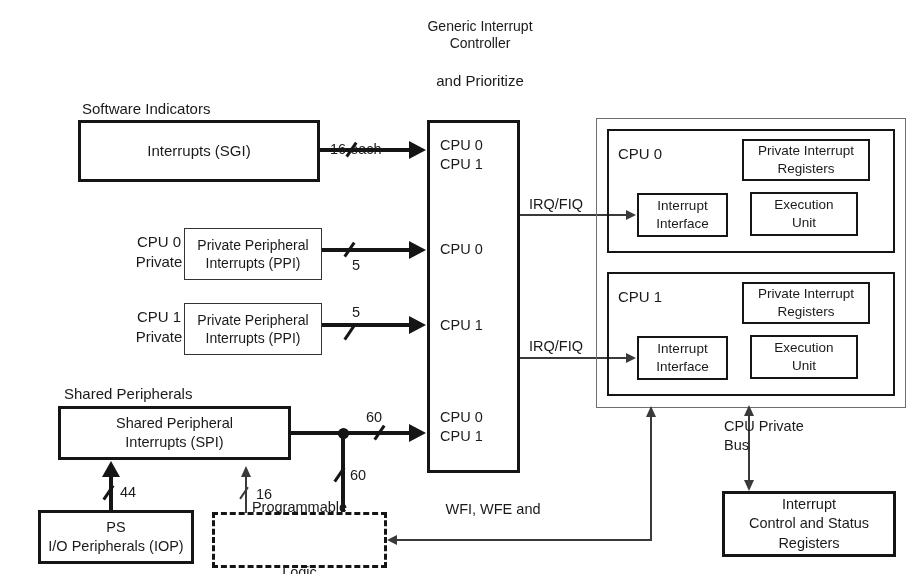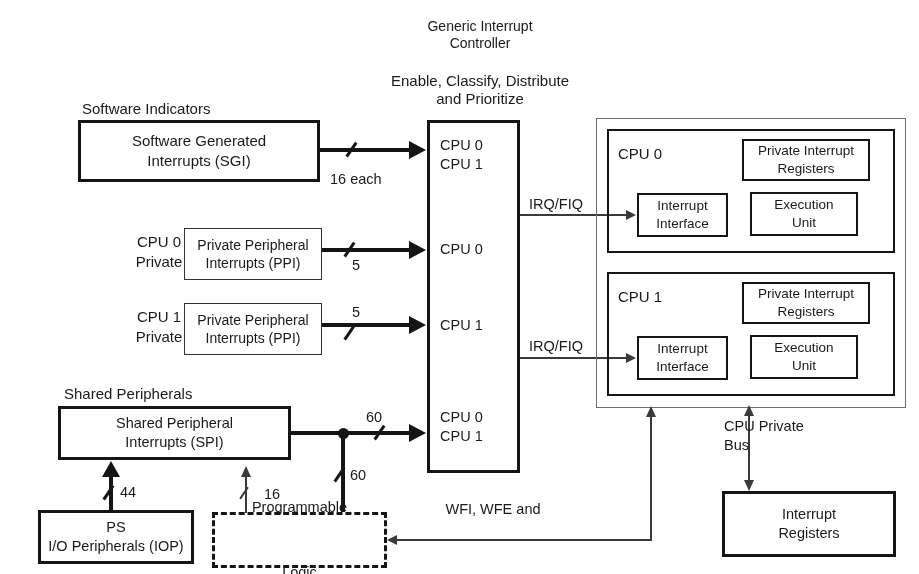--- a/index.html
+++ b/index.html
@@ -44,35 +44,33 @@
   .cap{position:absolute;font-size:14.5px;white-space:nowrap;}
 </style>
 </head>
 <body>
 
 <div class="ttl" style="left:370px;top:18px;width:220px;font-size:14px;">
   <div>Generic Interrupt</div>
   <div>Controller</div>
 </div>
 <div class="ttl" style="left:362px;top:72px;width:236px;font-size:15px;">
-  <div>Enable, Classify, Distribute</div>
   <div>and Prioritize</div>
 </div>
 
 <div class="lbl" style="left:82px;top:99px;font-size:15px;">Software Indicators</div>
 
 <div class="box thick" style="left:78px;top:120px;width:242px;height:62px;font-size:15px;">
-  <div>Software Generated</div>
   <div>Interrupts (SGI)</div>
 </div>
 
 <div class="hline" style="left:320px;top:148px;width:90px;height:4px;"></div>
 <div class="ahead-r" style="left:409px;top:141px;"></div>
 <div class="slash" style="left:350px;top:141px;"></div>
-<div class="cap" style="left:330px;top:171px;">16 each</div>
+<div class="cap" style="left:330px;top:141px;">16 each</div>
 
 <div class="lbl" style="left:128px;top:232px;font-size:15px;text-align:center;width:62px;">
   <div>CPU 0</div>
   <div>Private</div>
 </div>
 <div class="box thin" style="left:184px;top:228px;width:138px;height:52px;font-size:14px;">
   <div>Private Peripheral</div>
   <div>Interrupts (PPI)</div>
 </div>
 <div class="hline" style="left:322px;top:248px;width:88px;height:4px;"></div>
@@ -121,21 +119,21 @@
 <div class="slash" style="left:107px;top:484px;"></div>
 <div class="cap" style="left:120px;top:484px;">44</div>
 
 <div class="box dash" style="left:212px;top:512px;width:175px;height:56px;font-size:14.5px;gap:46px;">
   <div>Programmable</div>
   <div>Logic</div>
 </div>
 <div class="vthin" style="left:245px;top:476px;width:2px;height:37px;background:#3a3a3a;"></div>
 <div class="ahead-u-sm" style="left:241px;top:466px;"></div>
 <div class="slash-sm" style="left:243px;top:486px;"></div>
-<div class="cap" style="left:264px;top:486px;">16</div>
+<div class="cap" style="left:256px;top:486px;">16</div>
 
 <div class="box thick" style="left:427px;top:120px;width:93px;height:353px;justify-content:flex-start;"></div>
 <div class="lbl" style="left:440px;top:136px;font-size:14.5px;">
   <div>CPU 0</div>
   <div>CPU 1</div>
 </div>
 <div class="lbl" style="left:440px;top:240px;font-size:14.5px;">CPU 0</div>
 <div class="lbl" style="left:440px;top:316px;font-size:14.5px;">CPU 1</div>
 <div class="lbl" style="left:440px;top:408px;font-size:14.5px;">
   <div>CPU 0</div>
@@ -193,14 +191,15 @@
 <div class="vthin" style="left:748px;top:414px;height:68px;"></div>
 <div class="ahead-u-sm" style="left:744px;top:405px;"></div>
 <div class="ahead-d-sm" style="left:744px;top:480px;"></div>
 <div class="lbl" style="left:724px;top:417px;font-size:14.5px;">
   <div>CPU Private</div>
   <div>Bus</div>
 </div>
 
 <div class="box thick" style="left:722px;top:491px;width:174px;height:66px;font-size:14.5px;">
   <div>Interrupt</div>
+  <div>Control and Status</div>
   <div>Registers</div>
 </div>
 
 </body></html>

